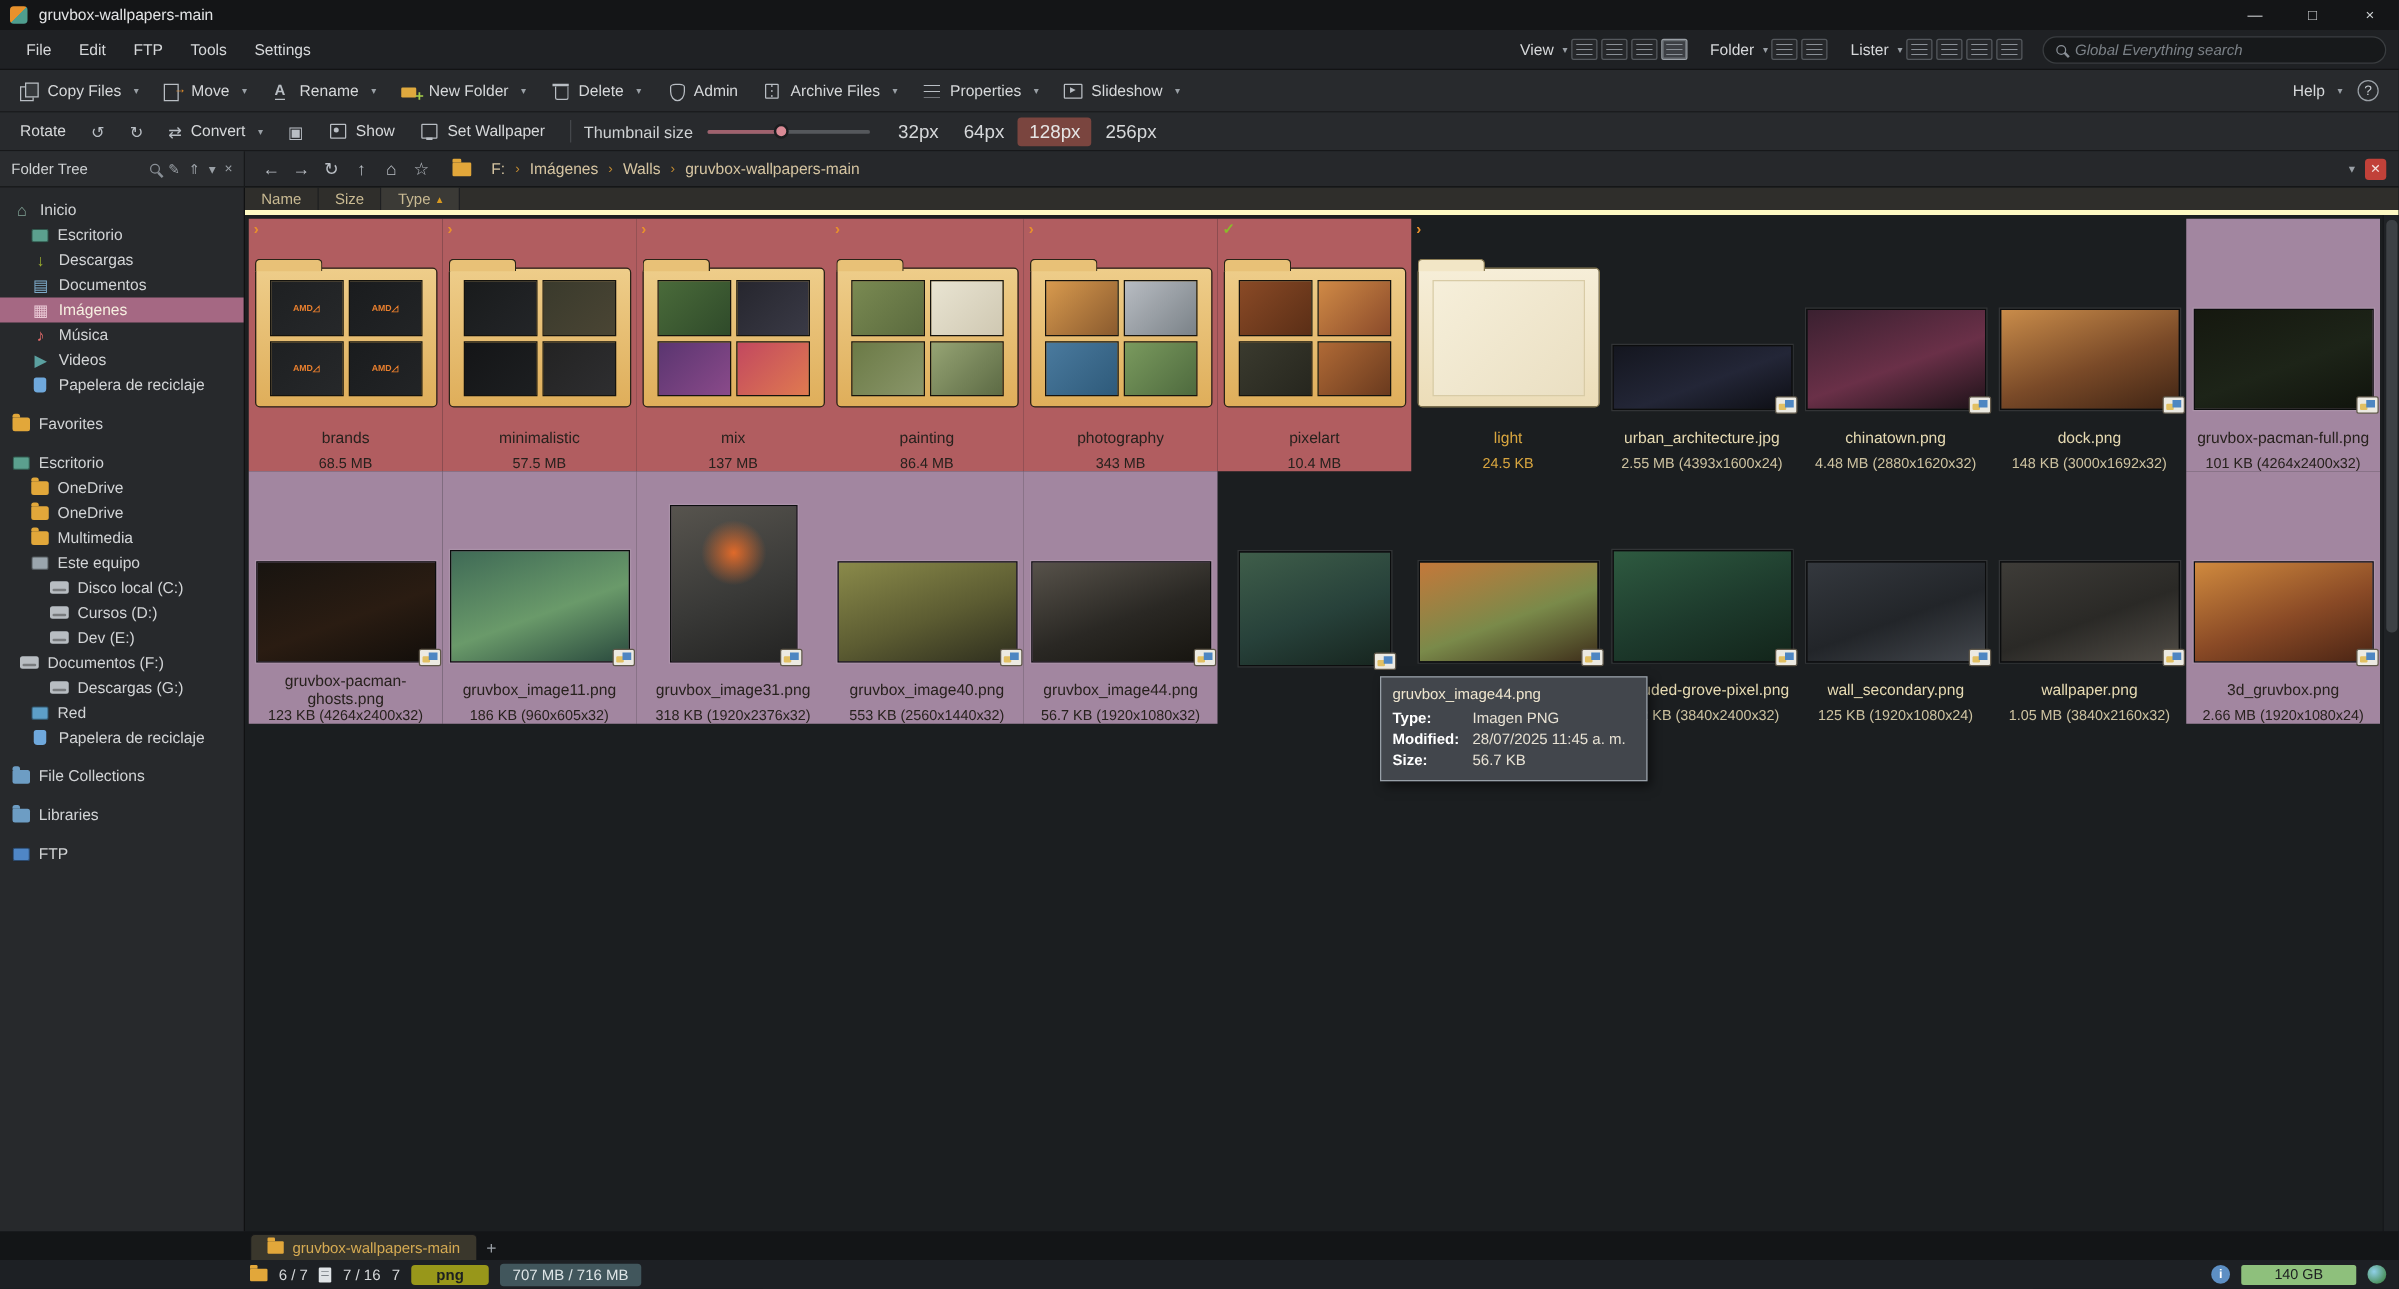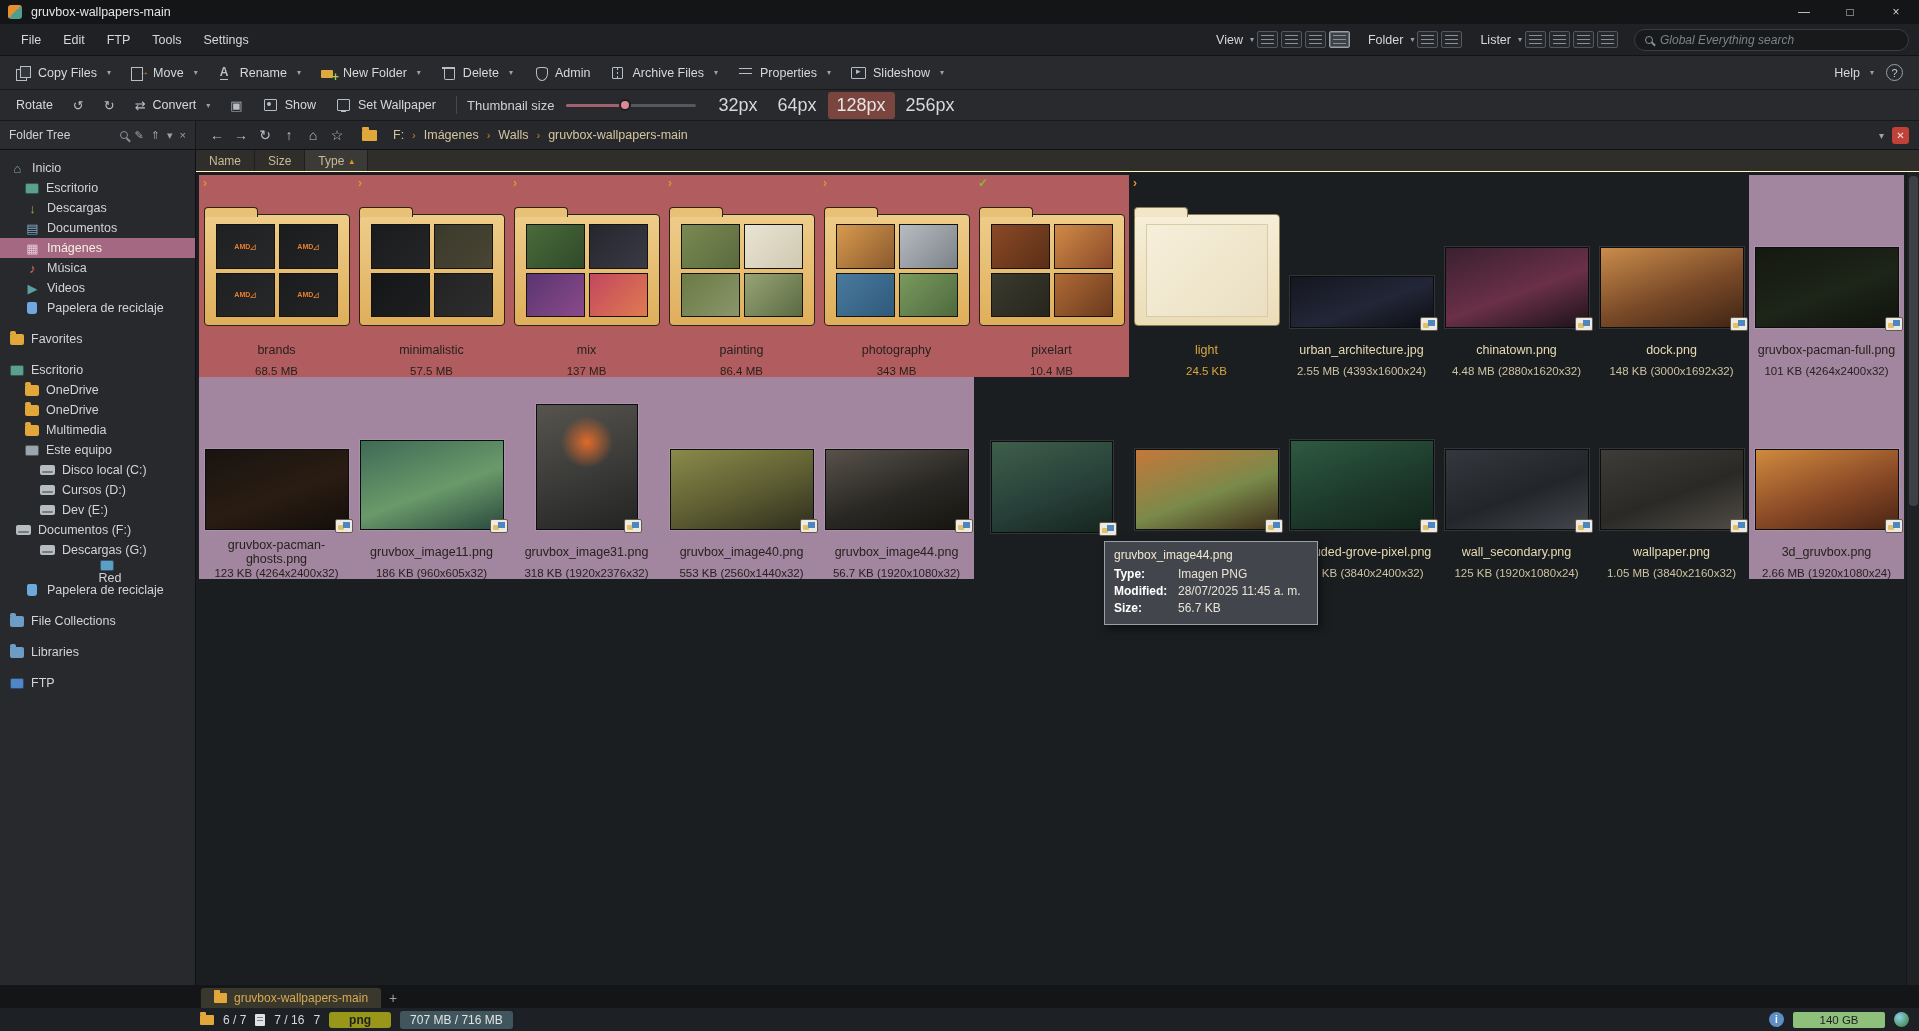--- a/index.html
+++ b/index.html
@@ -70,21 +70,21 @@
   .ic-wallpaper-icon::before { content:""; position:absolute; left:1px; top:1px; right:1px; height:10px; border:1px solid #b9bec4; border-radius:1px; }
   .ic-wallpaper-icon::after { content:""; position:absolute; left:5px; bottom:0; width:5px; height:2px; background:#b9bec4; }
   .ic-show-icon::before { content:""; position:absolute; inset:1px 1px; border:1px solid #b9bec4; border-radius:1px; }
   .ic-show-icon::after { content:""; position:absolute; left:4px; top:4px; width:4px; height:4px; border-radius:50%; background:#b9bec4; }
 
   .t2 .sep { width:1px; height:18px; background:#44474b; margin:0 10px; }
   .slider { width:130px; height:3px; background:#55585c; border-radius:2px; position:relative; margin:0 12px; }
   .slider .fill { position:absolute; left:0; top:0; bottom:0; width:45%; background:#a0626e; border-radius:2px; }
   .slider .knob { position:absolute; left:45%; top:50%; transform:translate(-50%,-50%); width:12px; height:12px;
     border-radius:50%; background:#d98a95; border:2px solid #1b1d1f; }
-  .size-btn { padding:3px 9px; border-radius:3px; font-size:18px; color:#d6d8da; margin:0 1px; }
+  .size-btn { padding:3px 9px; border-radius:3px; font-size:15px; color:#d6d8da; margin:0 1px; }
   .size-btn.active { background:#7a453f; color:#e5e5e5; }
 
   
   .pathrow { height:29px; display:flex; background:#26282b; border-bottom:1px solid #101112; }
   .ft-header { width:196px; flex:none; display:flex; align-items:center; padding:0 9px; gap:8px;
     background:#2a2c2f; border-right:1px solid #17181a; font-size:12px; color:#cfd2d4; }
   .ft-icons { margin-left:auto; display:flex; align-items:center; gap:7px; color:#9aa0a6; font-size:11px; }
   .navbar { flex:1; display:flex; align-items:center; padding:0 10px; gap:4px; }
   .nav-btn { width:22px; height:22px; display:flex; align-items:center; justify-content:center;
     color:#b9bec4; font-size:14px; border-radius:3px; }
@@ -108,21 +108,21 @@
     width:15px; height:13px; font-size:13px; line-height:1; }
   .ti.sh-folder { height:11px; width:14px; border-radius:1px 2px 2px 2px; position:relative; }
   .ti.sh-folder::before { content:""; position:absolute; top:-3px; left:0; width:6px; height:3px; background:inherit; border-radius:2px 2px 0 0; }
   .ti.sh-screen { height:11px; width:14px; border:1px solid rgba(0,0,0,.45); border-radius:2px; }
   .ti.sh-disk { height:10px; width:15px; border-radius:2px; position:relative; }
   .ti.sh-disk::after { content:""; position:absolute; left:2px; right:2px; bottom:2px; height:2px; background:rgba(0,0,0,.35); border-radius:1px; }
   .ti.sh-bin { height:12px; width:10px; margin:0 10px 0 2px; border-radius:2px 2px 3px 3px; }
 
   
   .main { flex:1; position:relative; background:#1b1e20; overflow:hidden; }
-  .colheader { height:22px; background:#2f2e2b; border-bottom:1px solid #fef9c3; display:flex; align-items:stretch;
+  .colheader { height:22px; background:#2f2e2b; border-bottom:4px solid #fef9c3; display:flex; align-items:stretch;
     font-size:12px; color:#c9ba93; }
   .colseg { padding:0 13px; display:flex; align-items:center; gap:5px; border-right:1px solid #1e1f21; }
   .colseg.active { background:#3b3a36; }
   .sort-arrow { font-size:9px; color:#d79921; }
   .col-filler { flex:1; }
 
   .grid { position:absolute; top:25px; left:3px; width:1705px; display:grid; grid-template-columns:repeat(11, 1fr); }
   .cell { height:202px; padding:6px 4px 0; position:relative; display:flex; flex-direction:column; align-items:center; }
   .cell.sel-red { background:#b15d60; }
   .cell.sel-mauve { background:#a286a0; }
@@ -449,21 +449,21 @@
           <span>Dev (E:)</span>
         </div>
         <div class="tree-item" style="padding-left: 16px;">
           <span class="ti sh-disk" style="background: rgb(184, 189, 194);"></span>
           <span>Documentos (F:)</span>
         </div>
         <div class="tree-item" style="padding-left: 40px;">
           <span class="ti sh-disk" style="background: rgb(184, 189, 194);"></span>
           <span>Descargas (G:)</span>
         </div>
-        <div class="tree-item" style="padding-left: 25px; flex-direction: column;">
+        <div class="tree-item" style="padding-left: 25px;">
           <span class="ti sh-screen" style="background: rgb(93, 158, 199);"></span>
           <span>Red</span>
         </div>
         <div class="tree-item" style="padding-left: 25px;">
           <span class="ti sh-bin" style="background: rgb(111, 168, 220);"></span>
           <span>Papelera de reciclaje</span>
         </div>
         <div class="tree-item gap" style="padding-left: 10px;">
           <span class="ti sh-folder" style="background: rgb(109, 157, 196);"></span>
           <span>File Collections</span>

